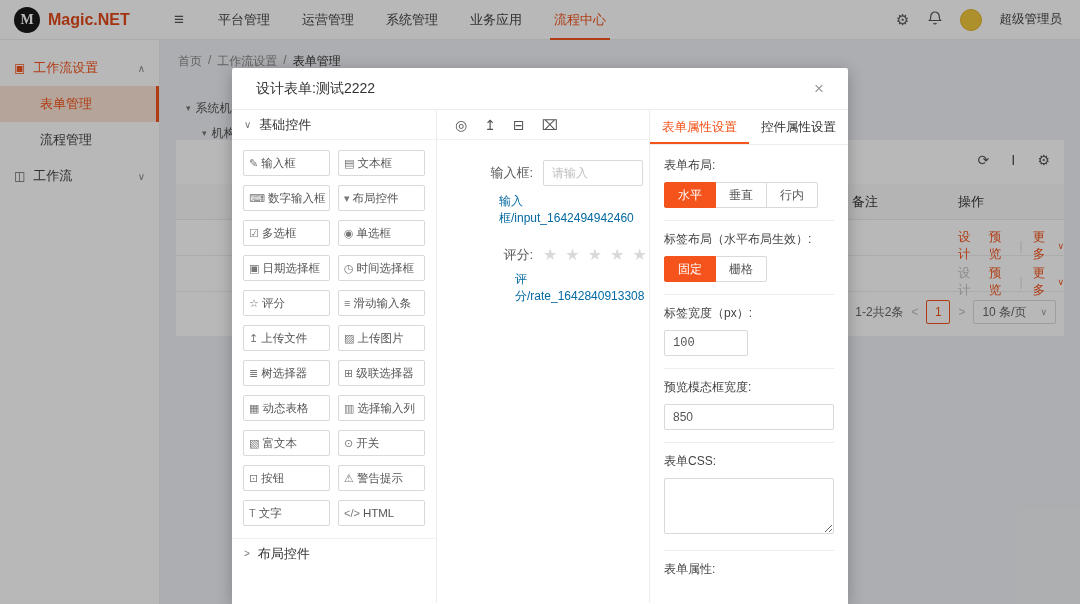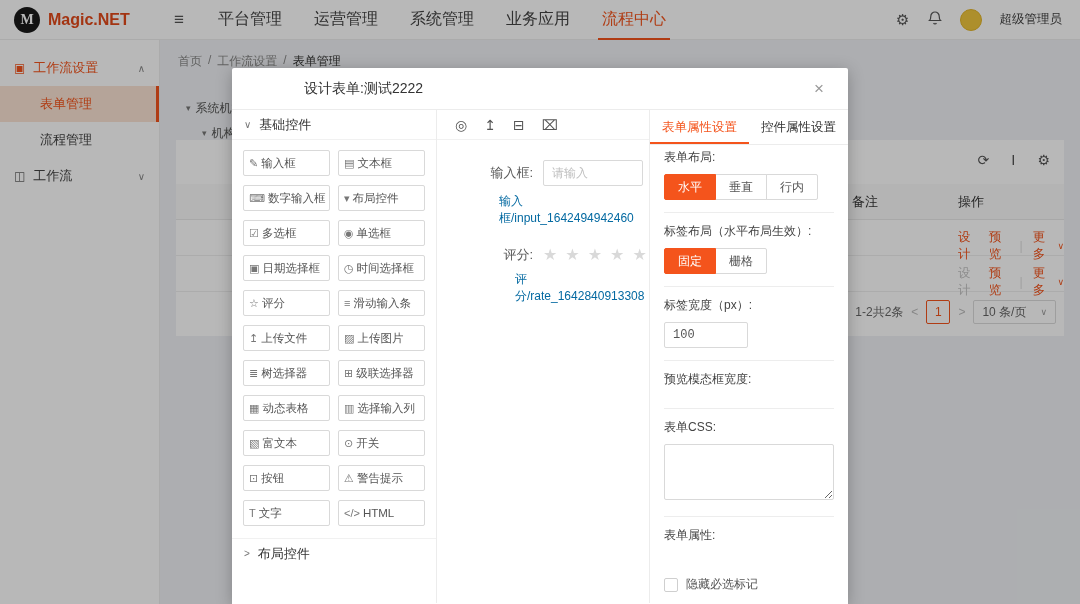--- a/index.html
+++ b/index.html
@@ -7,21 +7,21 @@
   body { font-family:"Liberation Sans","DejaVu Sans",sans-serif; background:#f0f2f5; position:relative; }
   .page { position:absolute; inset:0; background:#f0f2f5; }
 
   
   .hdr { position:absolute; top:0; left:0; right:0; height:40px; background:#fff; display:flex; align-items:center; border-bottom:1px solid #ededed; }
   .logo { width:160px; display:flex; align-items:center; padding-left:14px; gap:8px; }
   .logo-mark { width:26px; height:26px; border-radius:50%; background:#1a1a1a; color:#fff; font-weight:bold; font-size:14px; display:flex; align-items:center; justify-content:center; font-family:"Liberation Serif","DejaVu Serif",serif; }
   .logo-text { color:#e2491a; font-weight:bold; font-size:16px; }
   .fold { font-size:17px; color:#555; margin:0 18px 0 14px; cursor:pointer; }
   .nav { display:flex; height:40px; align-items:stretch; }
-  .nav-item { padding:8px 16px; font-size:16px; color:#444; display:flex; align-items:center; cursor:pointer; position:relative; }
+  .nav-item { padding:8px 16px; font-size:13px; color:#444; display:flex; align-items:center; cursor:pointer; position:relative; }
   .nav-item.active { color:#f4541c; }
   .nav-item.active::after { content:""; position:absolute; left:12px; right:12px; bottom:0; height:2px; background:#f4541c; }
   .hright { margin-left:auto; display:flex; align-items:center; gap:18px; padding-right:18px; }
   .hicon { font-size:15px; color:#555; cursor:pointer; }
   .avatar { width:22px; height:22px; border-radius:50%; background:#f0c73d; border:1px solid #e3b52a; }
   .uname { font-size:12.5px; color:#444; }
 
   
   .aside { position:absolute; top:40px; left:0; bottom:0; width:160px; background:#fff; border-right:1px solid #ededed; padding-top:10px; }
   .s-item { height:36px; display:flex; align-items:center; font-size:13px; color:#444; padding:0 14px; cursor:pointer; position:relative; }
@@ -57,21 +57,21 @@
   .pager { position:absolute; right:8px; top:160px; display:flex; align-items:center; gap:8px; font-size:12px; color:#666; }
   .pg-arrow { color:#bbb; }
   .pg-num { width:24px; height:24px; border:1px solid #f4541c; color:#f4541c; border-radius:2px; display:flex; align-items:center; justify-content:center; cursor:pointer; }
   .pg-size { height:24px; border:1px solid #dcdcdc; border-radius:2px; padding:0 8px; display:flex; align-items:center; gap:14px; color:#666; cursor:pointer; background:#fff; }
   .pg-size .scaret { font-size:9px; color:#999; }
 
   
   .mask { position:absolute; inset:0; background:rgba(0,0,0,0.28); z-index:50; }
   .modal { position:absolute; left:232px; top:68px; width:616px; height:536px; background:#fff; z-index:60; border-radius:2px 2px 0 0; box-shadow:0 3px 16px rgba(0,0,0,0.25); }
   .m-hdr { height:42px; display:flex; align-items:center; padding:0 24px; border-bottom:1px solid #ececec; }
-  .m-title { font-size:14px; color:#333;margin-left:48px; }
+  .m-title { font-size:14px; color:#333; }
   .m-close { margin-left:auto; font-size:17px; color:#999; cursor:pointer; }
   .m-body { display:flex; height:493px; }
 
   
   .col1 { width:205px; border-right:1px solid #ececec; overflow:hidden; }
   .grp-hd { height:30px; display:flex; align-items:center; gap:8px; padding:0 12px; font-size:13px; color:#333; cursor:pointer; }
   .grp-hd .gcaret { font-size:10px; color:#777; }
   .grp-hd.first { border-bottom:1px solid #f1f1f1; }
   .grp-hd.second { border-top:1px solid #f1f1f1; }
   .comp-grid { display:grid; grid-template-columns:1fr 1fr; gap:9px 8px; padding:10px 11px 12px; }
@@ -91,21 +91,21 @@
   .f-id.rate { margin-left:78px; }
   .stars { display:flex; gap:8px; font-size:16px; color:#d9d9d9; }
 
   
   .col3 { width:198px; overflow:hidden; }
   .tabs { display:flex; border-bottom:1px solid #ececec; }
   .tab { flex:1; height:34px; line-height:34px; text-align:center; font-size:12.5px; color:#333; cursor:pointer; }
   .tab.on { color:#f4541c; border-bottom:2px solid #f4541c; }
   .set-wrap { padding:4px 14px 0; }
   .set-group { border-bottom:1px solid #ededed; padding-bottom:12px; margin-bottom:10px; }
-  .set-label { font-size:12px; color:#444; margin:0 0 8px; }
+  .set-label { font-size:12px; color:#444; margin:8px 0 8px; }
   .seg { display:inline-flex; }
   .seg .seg-btn { height:26px; padding:0 13px; font-size:12px; border:1px solid #d9d9d9; background:#fff; color:#555; cursor:pointer; margin-left:-1px; font-family:inherit; }
   .seg .seg-btn:first-child { border-radius:2px 0 0 2px; margin-left:0; }
   .seg .seg-btn:last-child { border-radius:0 2px 2px 0; }
   .seg .on { background:#f4541c; border-color:#f4541c; color:#fff; position:relative; z-index:1; }
   .in-sm { width:84px; height:26px; border:1px solid #d9d9d9; border-radius:2px; font-size:12px; padding:0 8px; color:#555; font-family:Liberation Mono, monospace; }
   .in-full { width:100%; height:26px; border:1px solid #d9d9d9; border-radius:2px; font-size:12px; padding:0 8px; color:#555; font-family:inherit; }
   .ta { width:100%; height:56px; border:1px solid #d9d9d9; border-radius:2px; resize:vertical; font-family:inherit; font-size:12px; padding:4px 8px; color:#555; }
   .chk-row { display:flex; align-items:center; gap:8px; font-size:12px; color:#555; cursor:pointer;margin-top:32px; }
   .chk { width:14px; height:14px; border:1px solid #cfcfcf; border-radius:2px; background:#fff; flex:none; }
@@ -384,20 +384,21 @@
           </div>
         </div>
 
         <div class="set-group">
           <div class="set-label">标签宽度（px）:</div>
           <input class="in-sm" value="100" style="">
         </div>
 
         <div class="set-group">
           <div class="set-label">预览模态框宽度:</div>
+          <input class="in-full" value="850" style="">
         </div>
 
         <div class="set-group">
           <div class="set-label">表单CSS:</div>
           <textarea class="ta" style=""></textarea>
         </div>
 
         <div class="set-group">
           <div class="set-label">表单属性:</div>
           <div class="chk-row">

